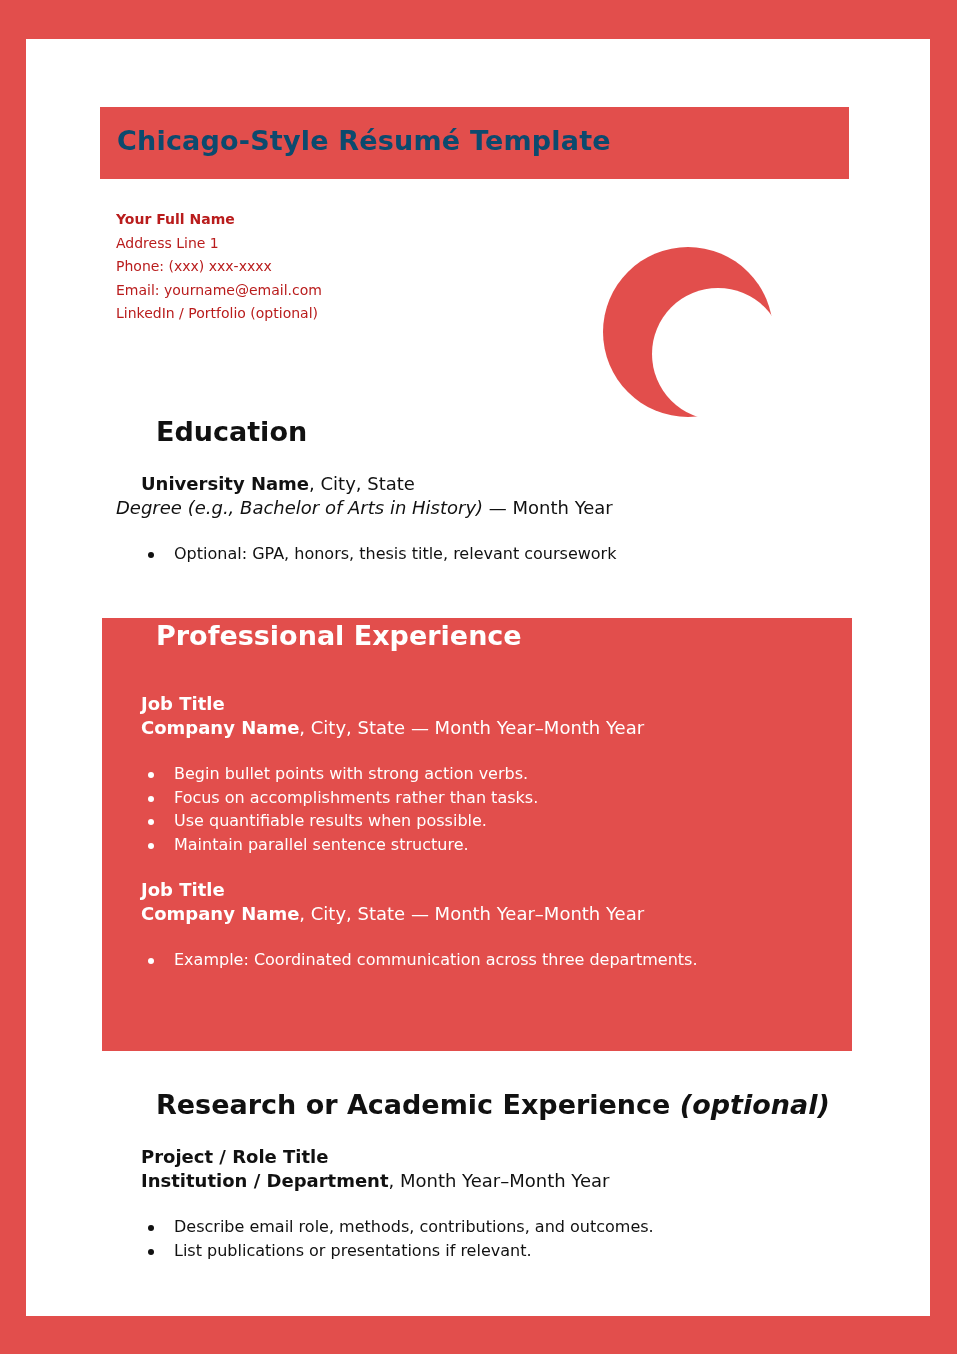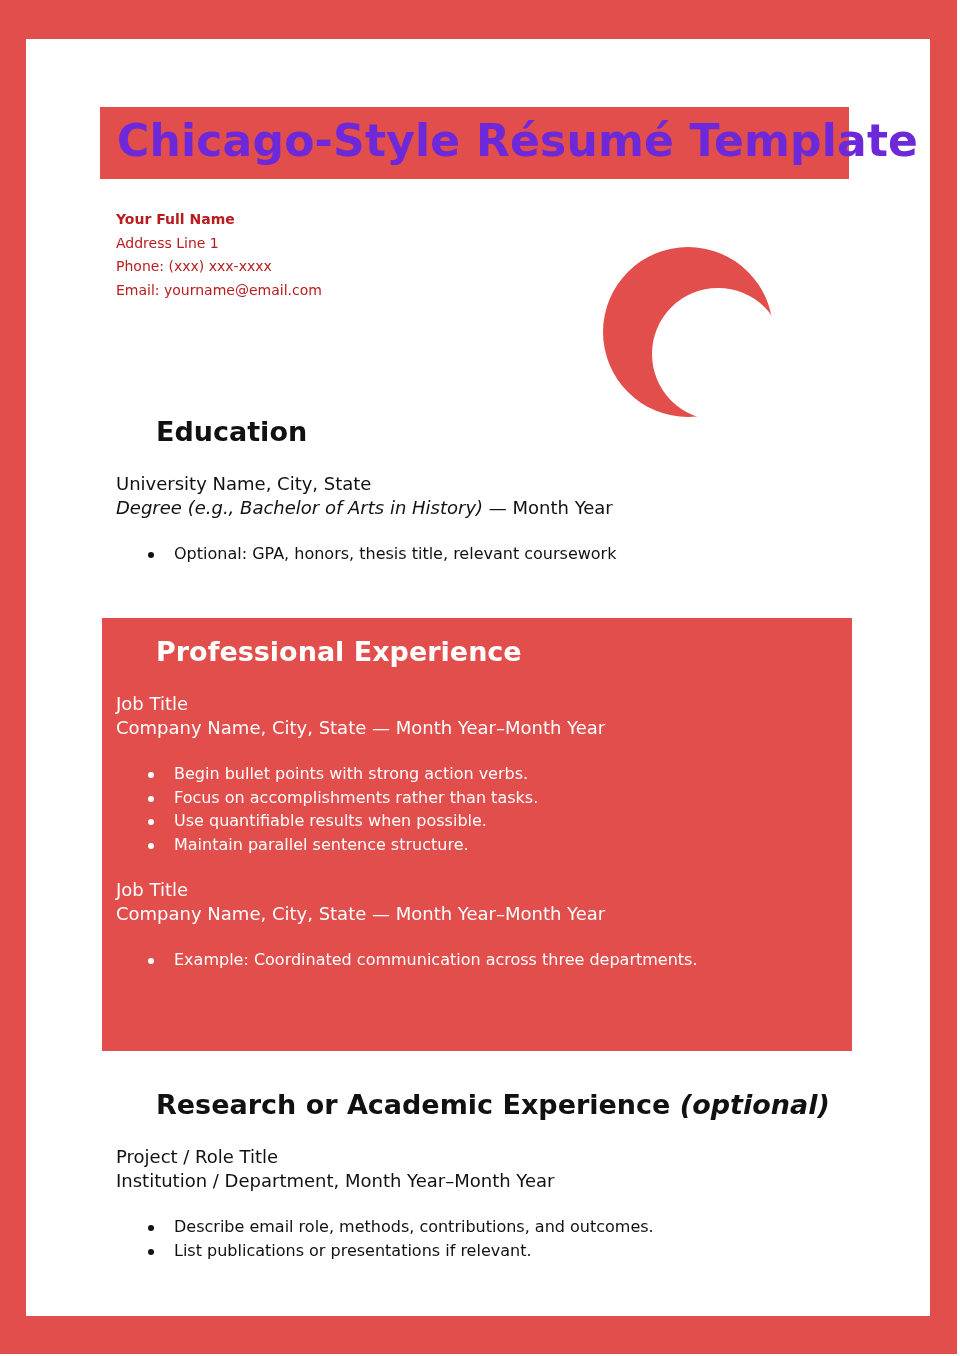--- a/index.html
+++ b/index.html
@@ -2,32 +2,32 @@
 <html><head>
 <meta charset="utf-8">
 <style>
   * { box-sizing: border-box; margin: 0; padding: 0; }
   html, body { width: 960px; height: 1356px; background: #ffffff; overflow: hidden; }
   body { position: relative; font-family: "DejaVu Sans", sans-serif; color: #111; }
   .frame { position: absolute; left: 0; top: 0; width: 957px; height: 1354px; background: #E24E4C; }
   .page { position: absolute; left: 26px; top: 39px; width: 904px; height: 1277px; background: #ffffff; }
 
   .title-banner { position: absolute; left: 100px; top: 107px; width: 749px; height: 72px; background: #E24E4C; }
-  .title-text { position: absolute; left: 117px; top: 117px; font-size: 44px; font-weight: bold; color: #6d28d9; letter-spacing: 0.2px; white-space: nowrap; line-height: 48px; }
+  .title-text { position: absolute; left: 117px; top: 117px; font-size: 27px; font-weight: bold; color: #0c4a6e; letter-spacing: 0.2px; white-space: nowrap; line-height: 48px; }
 
   .contact { position: absolute; left: 116px; top: 208px; font-size: 14px; line-height: 23.6px; color: #b91c1c; }
   .contact .name { font-weight: bold; }
 
   .logo { position: absolute; left: 600px; top: 246px; width: 176px; height: 172px; }
 
   .h2 { position: absolute; left: 116px; font-size: 27px; font-weight: bold; color: #111; white-space: nowrap; line-height: 36px; margin-left: 40px; }
   .h2 .opt { font-style: italic; }
 
   .line { position: absolute; left: 116px; font-size: 18px; line-height: 24px; white-space: nowrap; color: #111; }
-  .line b { font-weight: normal; }
+  .line b { font-weight: bold; margin-left: 25px; }
   .line i { font-style: italic; }
 
   .bullets { position: absolute; left: 146px; font-size: 16px; line-height: 23.5px; list-style: none; }
   .bullets li { position: relative; padding-left: 28px; white-space: nowrap; }
   .bullets li::before { content: ""; position: absolute; left: 2px; top: 10px; width: 6px; height: 6px; border-radius: 50%; background: currentColor; }
   .bullets li.wrap { white-space: normal; width: 640px; }
 
   .exp-box { position: absolute; left: 102px; top: 618px; width: 750px; height: 433px; background: #E24E4C; }
   .exp-box-text .line, .exp-box-text .bullets, .exp-box-text .h2 { color: #ffffff; }
 </style>
@@ -38,20 +38,21 @@
 <div class="page"></div>
 
 <div class="title-banner"></div>
 <div class="title-text">Chicago-Style Résumé Template</div>
 
 <div class="contact">
   <div class="name">Your Full Name</div>
   <div>Address Line 1</div>
   <div>Phone: (xxx) xxx-xxxx</div>
   <div>Email: yourname@email.com</div>
+  <div>LinkedIn / Portfolio (optional)</div>
 </div>
 
 <svg class="logo" viewBox="0 0 176 172">
   <defs>
     <mask id="cres">
       <rect x="0" y="0" width="176" height="172" fill="#fff"></rect>
       <circle cx="118" cy="108" r="66" fill="#000"></circle>
     </mask>
   </defs>
   <circle cx="88" cy="86" r="85" fill="#E24E4C" mask="url(#cres)"></circle>
@@ -63,21 +64,21 @@
 </div>
 <div class="line" style="top:496px;">
   <i>Degree (e.g., Bachelor of Arts in History)</i><span> — Month Year</span>
 </div>
 <ul class="bullets" style="top:542px;">
   <li>Optional: GPA, honors, thesis title, relevant coursework</li>
 </ul>
 
 <div class="exp-box"></div>
 <div class="exp-box-text">
-  <div class="h2" style="top:634px;">Professional Experience</div>
+  <div class="h2" style="top:618px;">Professional Experience</div>
 
   <div class="line" style="top:692px;">
     <b>Job Title</b>
   </div>
   <div class="line" style="top:716px;">
     <b>Company Name</b><span>, City, State — Month Year–Month Year</span>
   </div>
   <ul class="bullets" style="top:762px;">
     <li>Begin bullet points with strong action verbs.</li>
     <li>Focus on accomplishments rather than tasks.</li>

